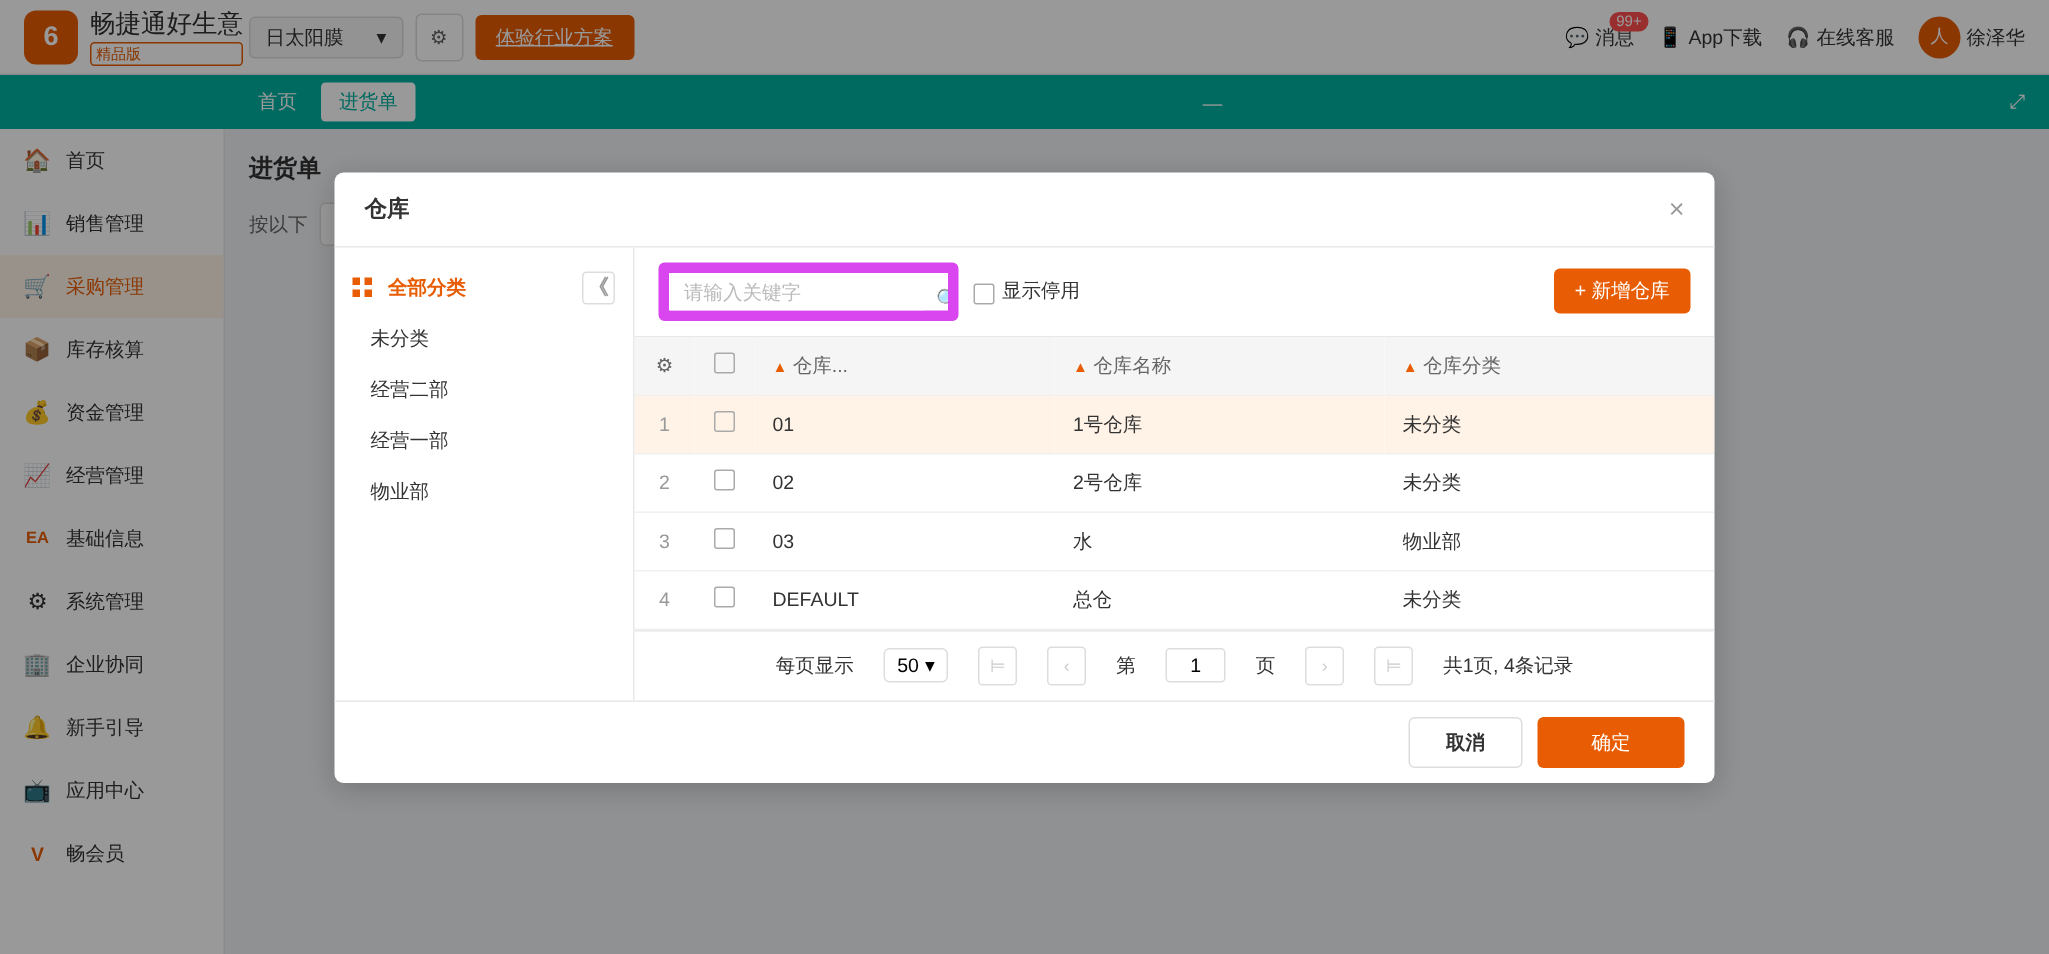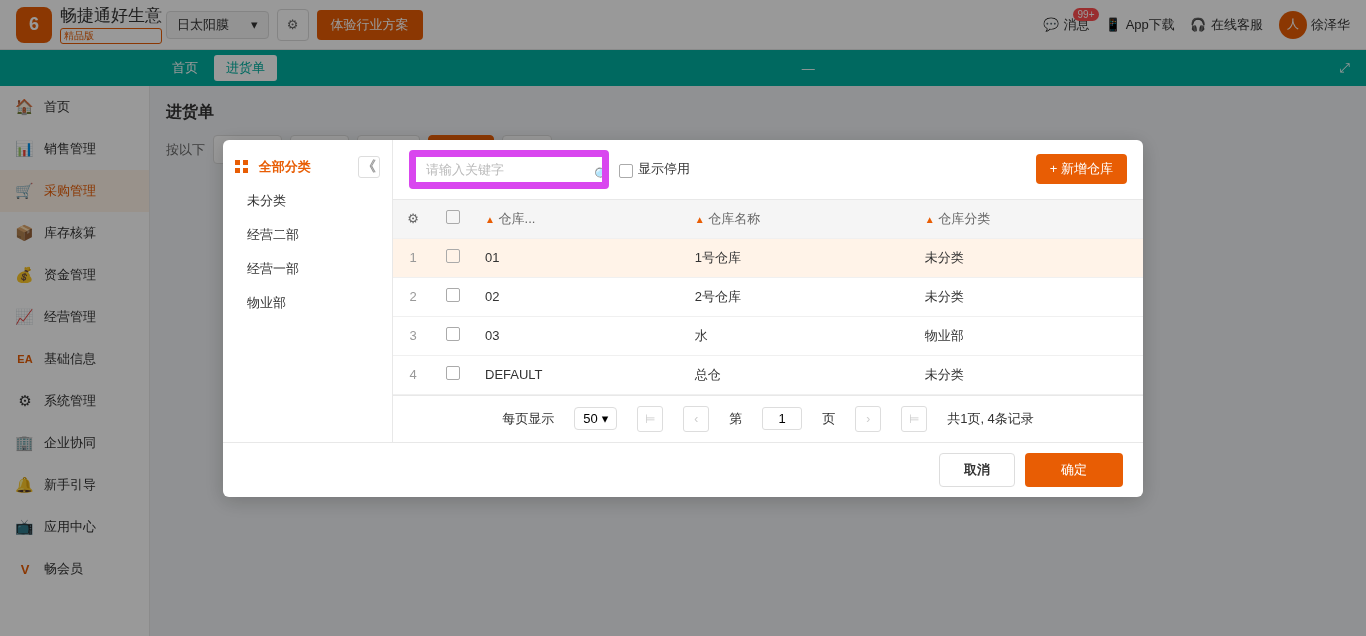--- a/index.html
+++ b/index.html
@@ -47,20 +47,21 @@
       cursor: pointer; color: #666;
     }
     .header-experience {
       background: #e85d04;
       color: #fff;
       border: none;
       border-radius: 4px;
       padding: 6px 14px;
       cursor: pointer;
       font-size: 13px;
+      text-decoration: underline;
     }
     .header-right {
       display: flex; align-items: center; gap: 16px; margin-left: auto;
     }
     .header-right-item {
       display: flex; align-items: center; gap: 4px;
       cursor: pointer; color: #333; font-size: 13px; position: relative;
     }
     .badge {
       background: #ff4d4f; color: #fff;
@@ -162,21 +163,21 @@
       padding: 14px 20px;
       border-bottom: 1px solid #e8e8e8;
     }
     .modal-title { font-size: 15px; font-weight: bold; color: #333; }
     .modal-close { cursor: pointer; color: #999; font-size: 18px; }
 
     .modal-body { display: flex; flex: 1; overflow: hidden; }
 
     
     .category-panel {
-      width: 170px;
+      width: 200px;
       border-right: 1px solid #e8e8e8;
       padding: 10px 0;
       flex-shrink: 0;
     }
     .category-header {
       display: flex; align-items: center; justify-content: space-between;
       padding: 6px 12px 6px 12px;
       color: #e85d04; font-weight: bold; font-size: 13px;
       cursor: pointer;
     }
@@ -397,20 +398,24 @@
       <button class="btn">↺ 刷新</button>
       <button class="btn btn-query">查询</button>
       <button class="btn">设置</button>
     </div>
   </div>
 </div>
 
 <div class="modal-overlay">
   <div class="modal">
 
+    <div class="modal-header">
+      <span class="modal-title">仓库</span>
+      <span class="modal-close">×</span>
+    </div>
 
     <div class="modal-body">
 
       <div class="category-panel">
         <div class="category-header">
           <span>
             <span style="display:inline-grid;grid-template-columns:1fr 1fr;gap:2px;width:14px;height:14px;margin-right:6px;vertical-align:middle;">
               <span style="background:#e85d04;width:5px;height:5px;"></span>
               <span style="background:#e85d04;width:5px;height:5px;"></span>
               <span style="background:#e85d04;width:5px;height:5px;"></span>

